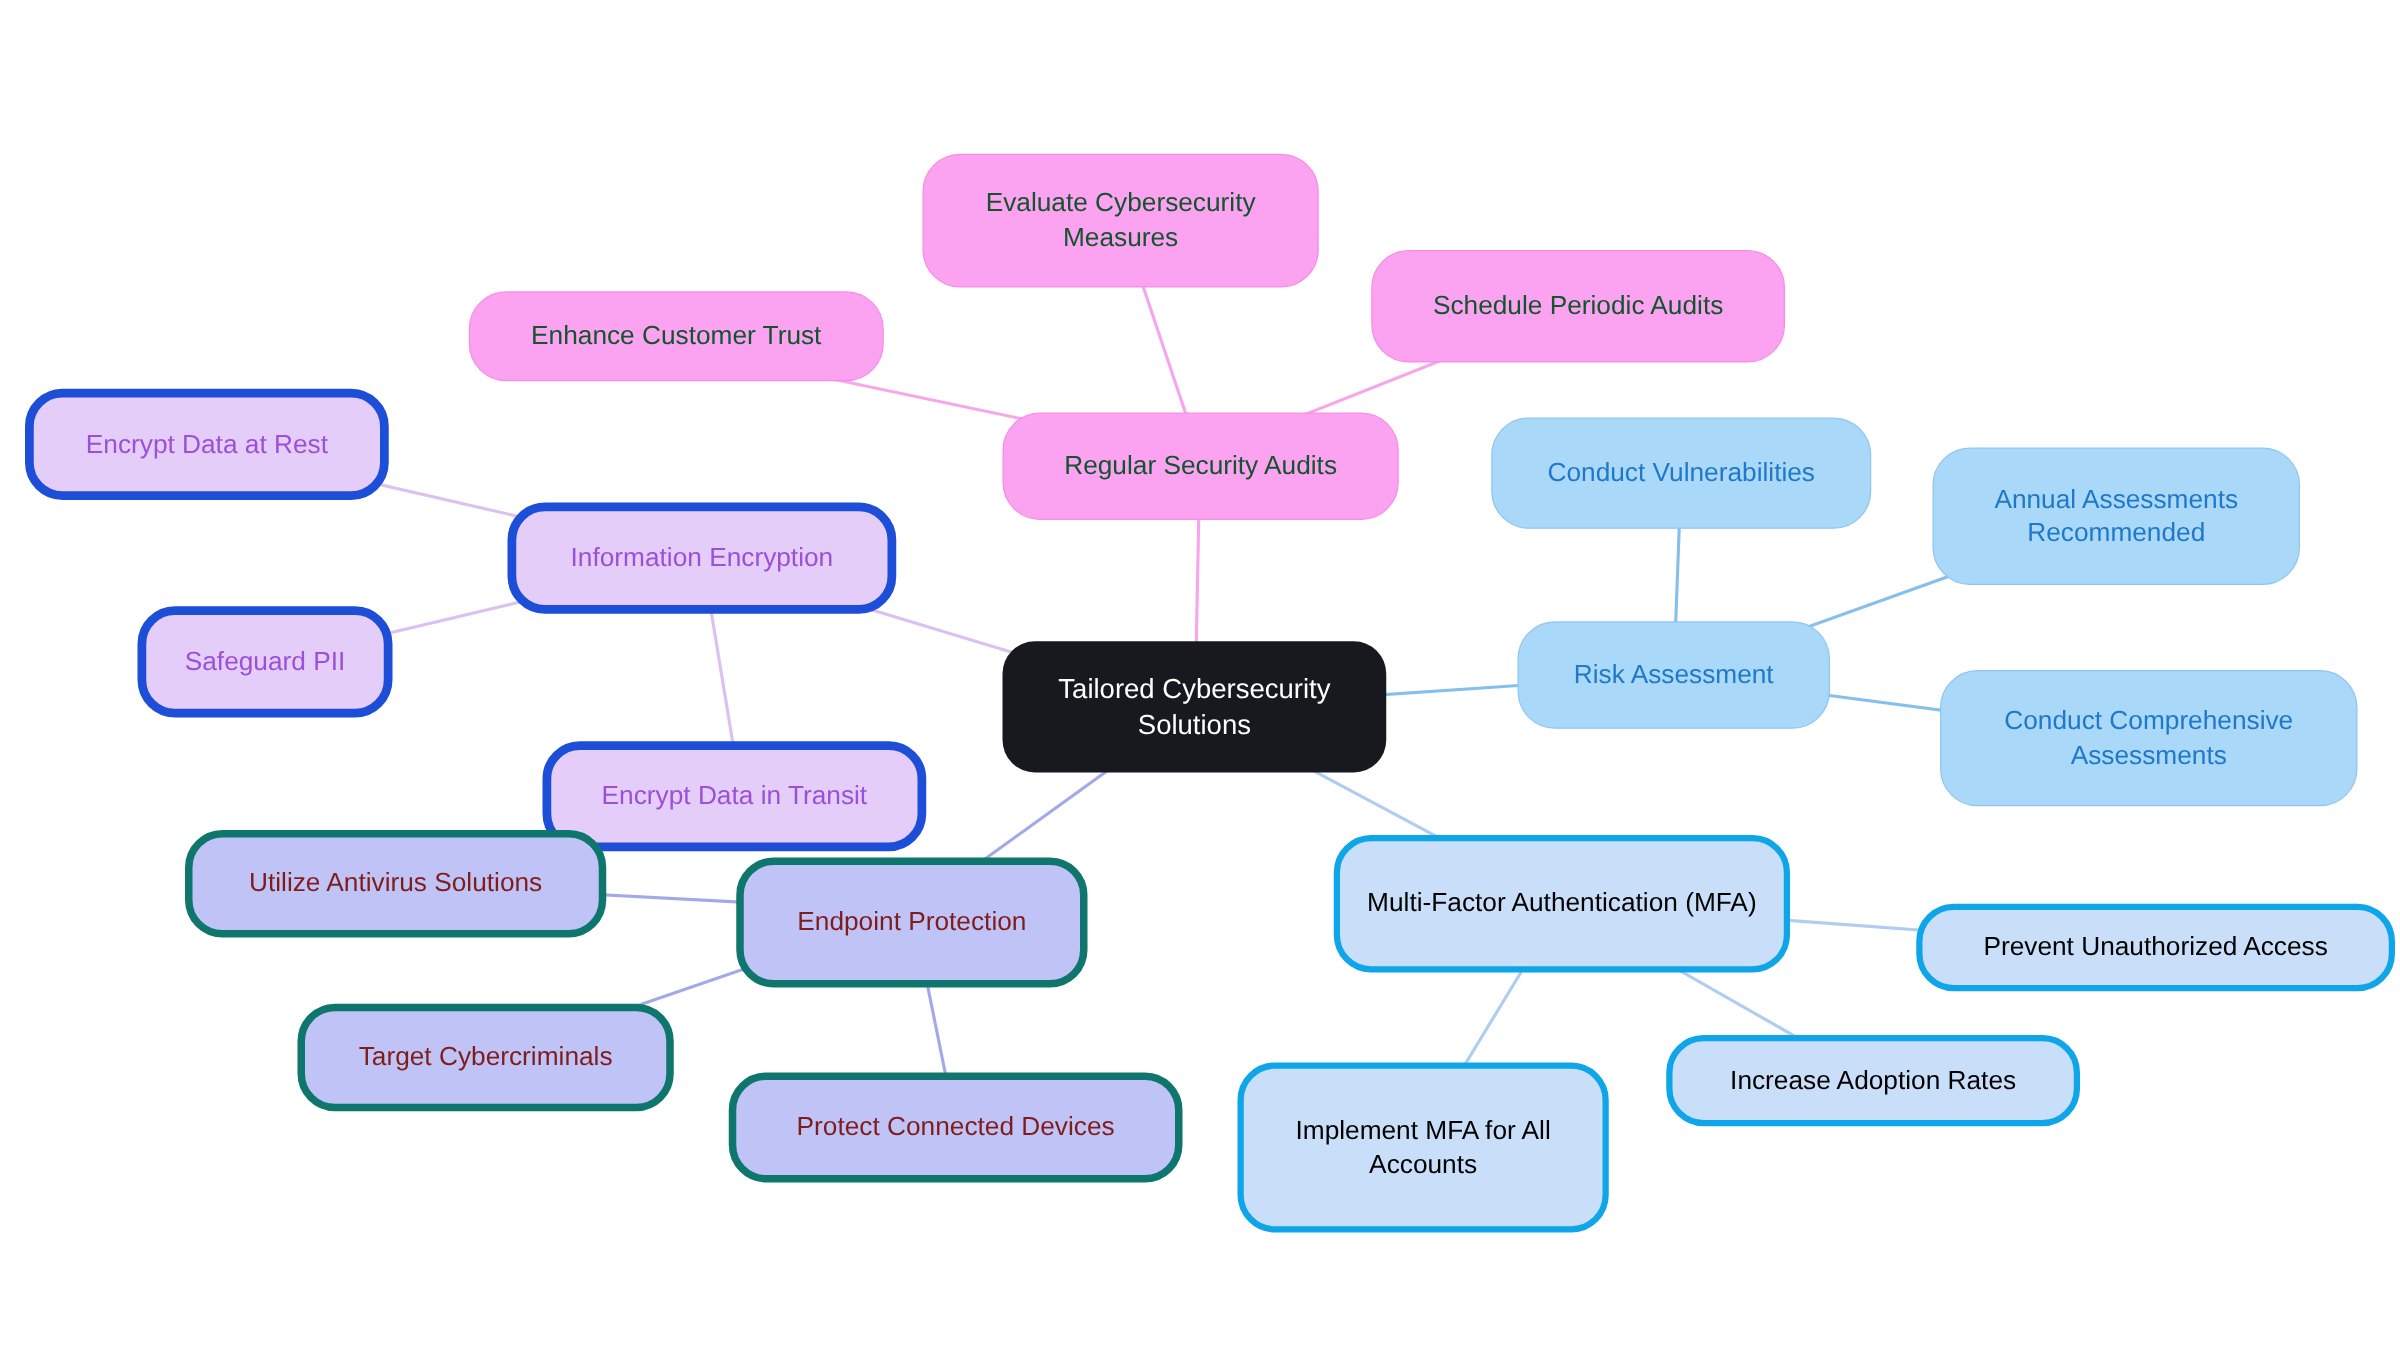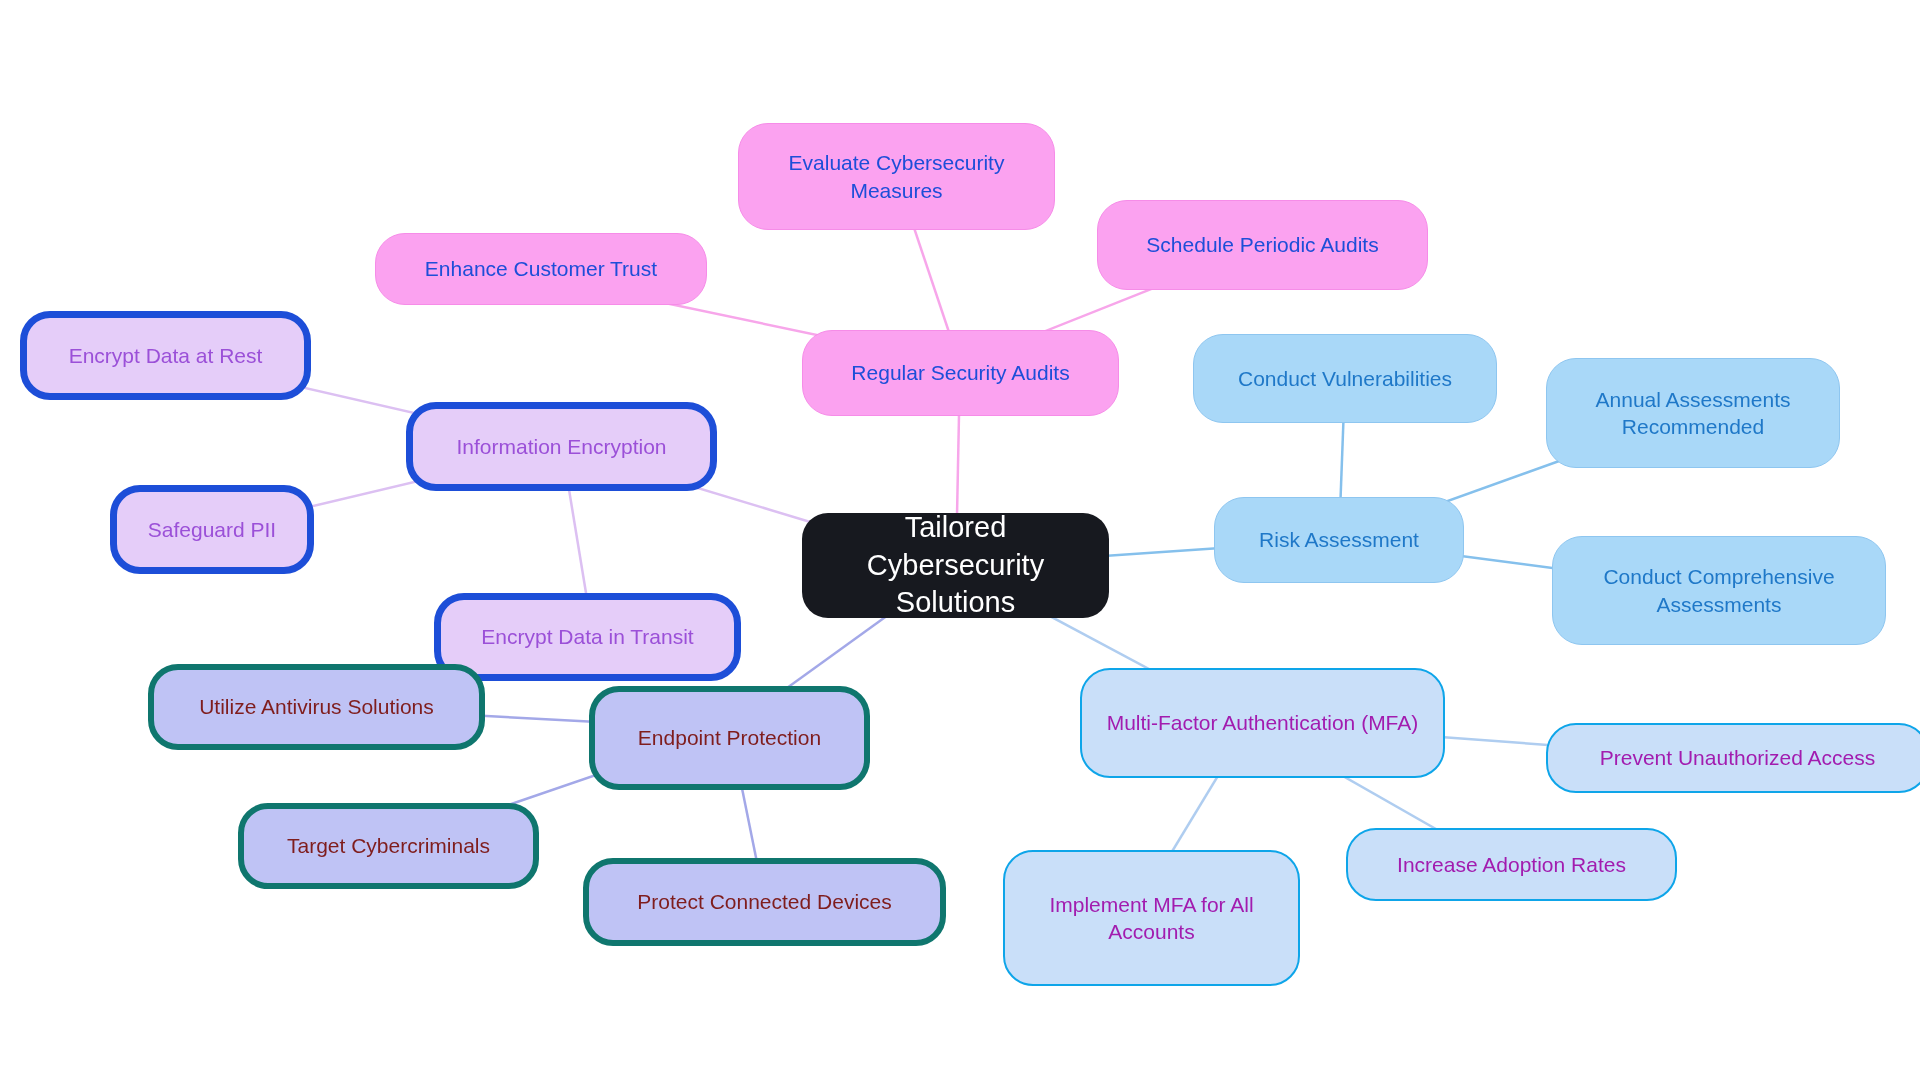--- a/index.html
+++ b/index.html
@@ -11,26 +11,26 @@
   .e-pink  { stroke:#F7A6EA; }
   .e-lav   { stroke:#DCC0F2; }
   .e-blue  { stroke:#85C0EC; }
   .e-peri  { stroke:#A3A8E8; }
   .e-lblue { stroke:#AFCDF0; }
   .node {
     position:absolute; display:flex; align-items:center; justify-content:center;
     text-align:center; border-radius:30px; font-size:21px; font-weight:500;
     line-height:1.3; padding:10px 20px; cursor:default;
   }
-  .c-center { background:#17191F; color:#FFFFFF; font-size:29px; border-radius:26px; }
-  .c-pink   { background:#FBA2F0; border:1px solid #F68CE8; color:#1d4ed8; }
+  .c-center { background:#17191F; color:#FFFFFF; font-size:22px; border-radius:26px; }
+  .c-pink   { background:#FBA2F0; border:1px solid #F68CE8; color:#14532d; }
   .c-lav    { background:#E5CDF9; border:7px solid #1d4ed8; color:#9B50D8; }
   .c-blue   { background:#A9D8F8; border:1px solid #8EC6F0; color:#1F78C8; }
   .c-peri   { background:#BFC3F5; border:6px solid #0f766e; color:#7f1d1d; }
-  .c-lblue  { background:#C9DFF9; border:2px solid #0ea5e9; color:#a21caf;margin-left:13px; }
+  .c-lblue  { background:#C9DFF9; border:5px solid #0ea5e9; color:#000000; }
 </style>
 </head>
 <body>
 
 <div class="canvas">
 
   <svg class="edges" width="1920" height="1083" viewBox="0 0 1920 1083">
 
     <line class="e-pink" x1="956" y1="566" x2="960" y2="365"></line>
     <line class="e-pink" x1="960" y1="365" x2="897" y2="177"></line>

